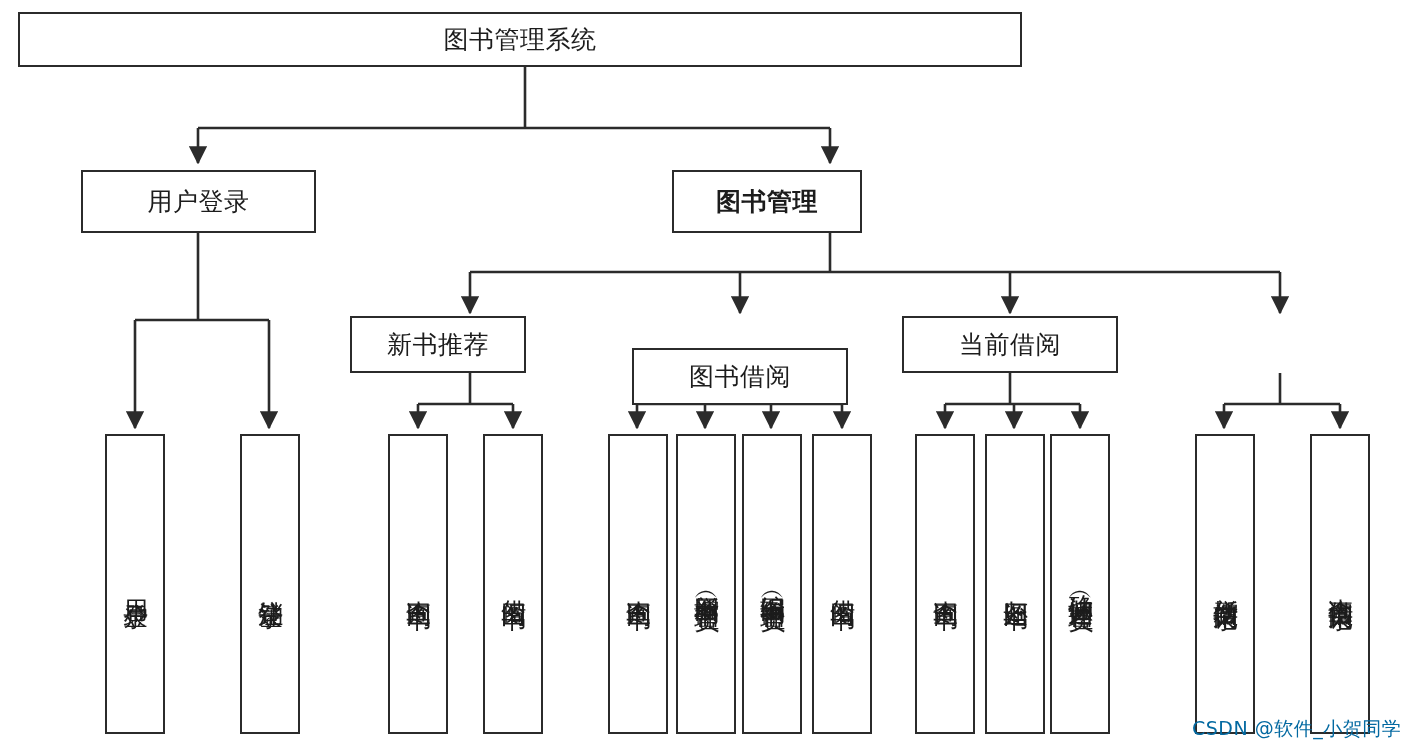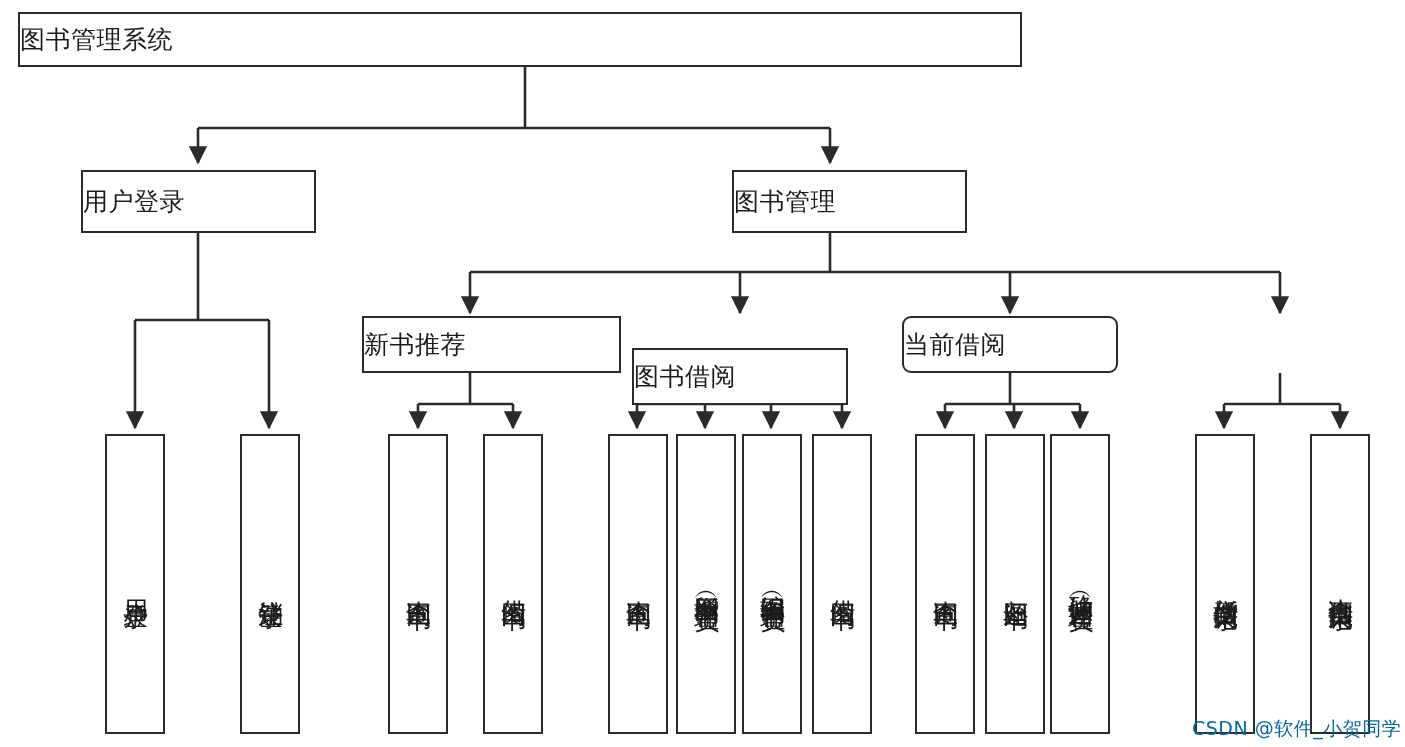--- a/index.html
+++ b/index.html
@@ -26,21 +26,21 @@
     height: 747px;
     pointer-events: none;
   }
   .node {
     position: absolute;
     box-sizing: border-box;
     background: #ffffff;
     border: 2.5px solid #2b2b2b;
     display: flex;
     align-items: center;
-    justify-content: flex-start;
+    justify-content: center;
     color: #1c1c1c;
   }
   .node-label {
     display: block;
     text-align: center;
     line-height: 1.28;
     letter-spacing: 0.5px;
     white-space: nowrap;
   }
   
@@ -128,33 +128,33 @@
   </svg>
 
   <div class="node h root" style="left:18px; top:12px; width:1004px; height:55px;">
     <span class="node-label">图书管理系统</span>
   </div>
 
   <div class="node h" style="left:81px; top:170px; width:235px; height:63px;">
     <span class="node-label">用户登录</span>
   </div>
 
-  <div class="node h" style="left:732px; top:170px; width:235px; height:63px;">
+  <div class="node h" style="left:672px; top:170px; width:190px; height:63px;font-weight:bold;">
     <span class="node-label">图书管理</span>
   </div>
 
-  <div class="node h" style="left:362px; top:316px; width:259px; height:57px;">
+  <div class="node h" style="left:350px; top:316px; width:176px; height:57px;">
     <span class="node-label">新书推荐</span>
   </div>
 
   <div class="node h" style="left:632px; top:316px; width:216px; height:57px;margin-top:32px;">
     <span class="node-label">图书借阅</span>
   </div>
 
-  <div class="node h" style="left:902px; top:316px; width:216px; height:57px;border-radius:9px;">
+  <div class="node h" style="left:902px; top:316px; width:216px; height:57px;">
     <span class="node-label">当前借阅</span>
   </div>
 
 
   <div class="node v" style="left:105px; top:434px; width:60px; height:300px;">
     <span class="node-label" style="font-size: 25px;">用户登录</span>
   </div>
 
   <div class="node v" style="left:240px; top:434px; width:60px; height:300px;">
     <span class="node-label" style="font-size: 25px;">注销登录</span>

